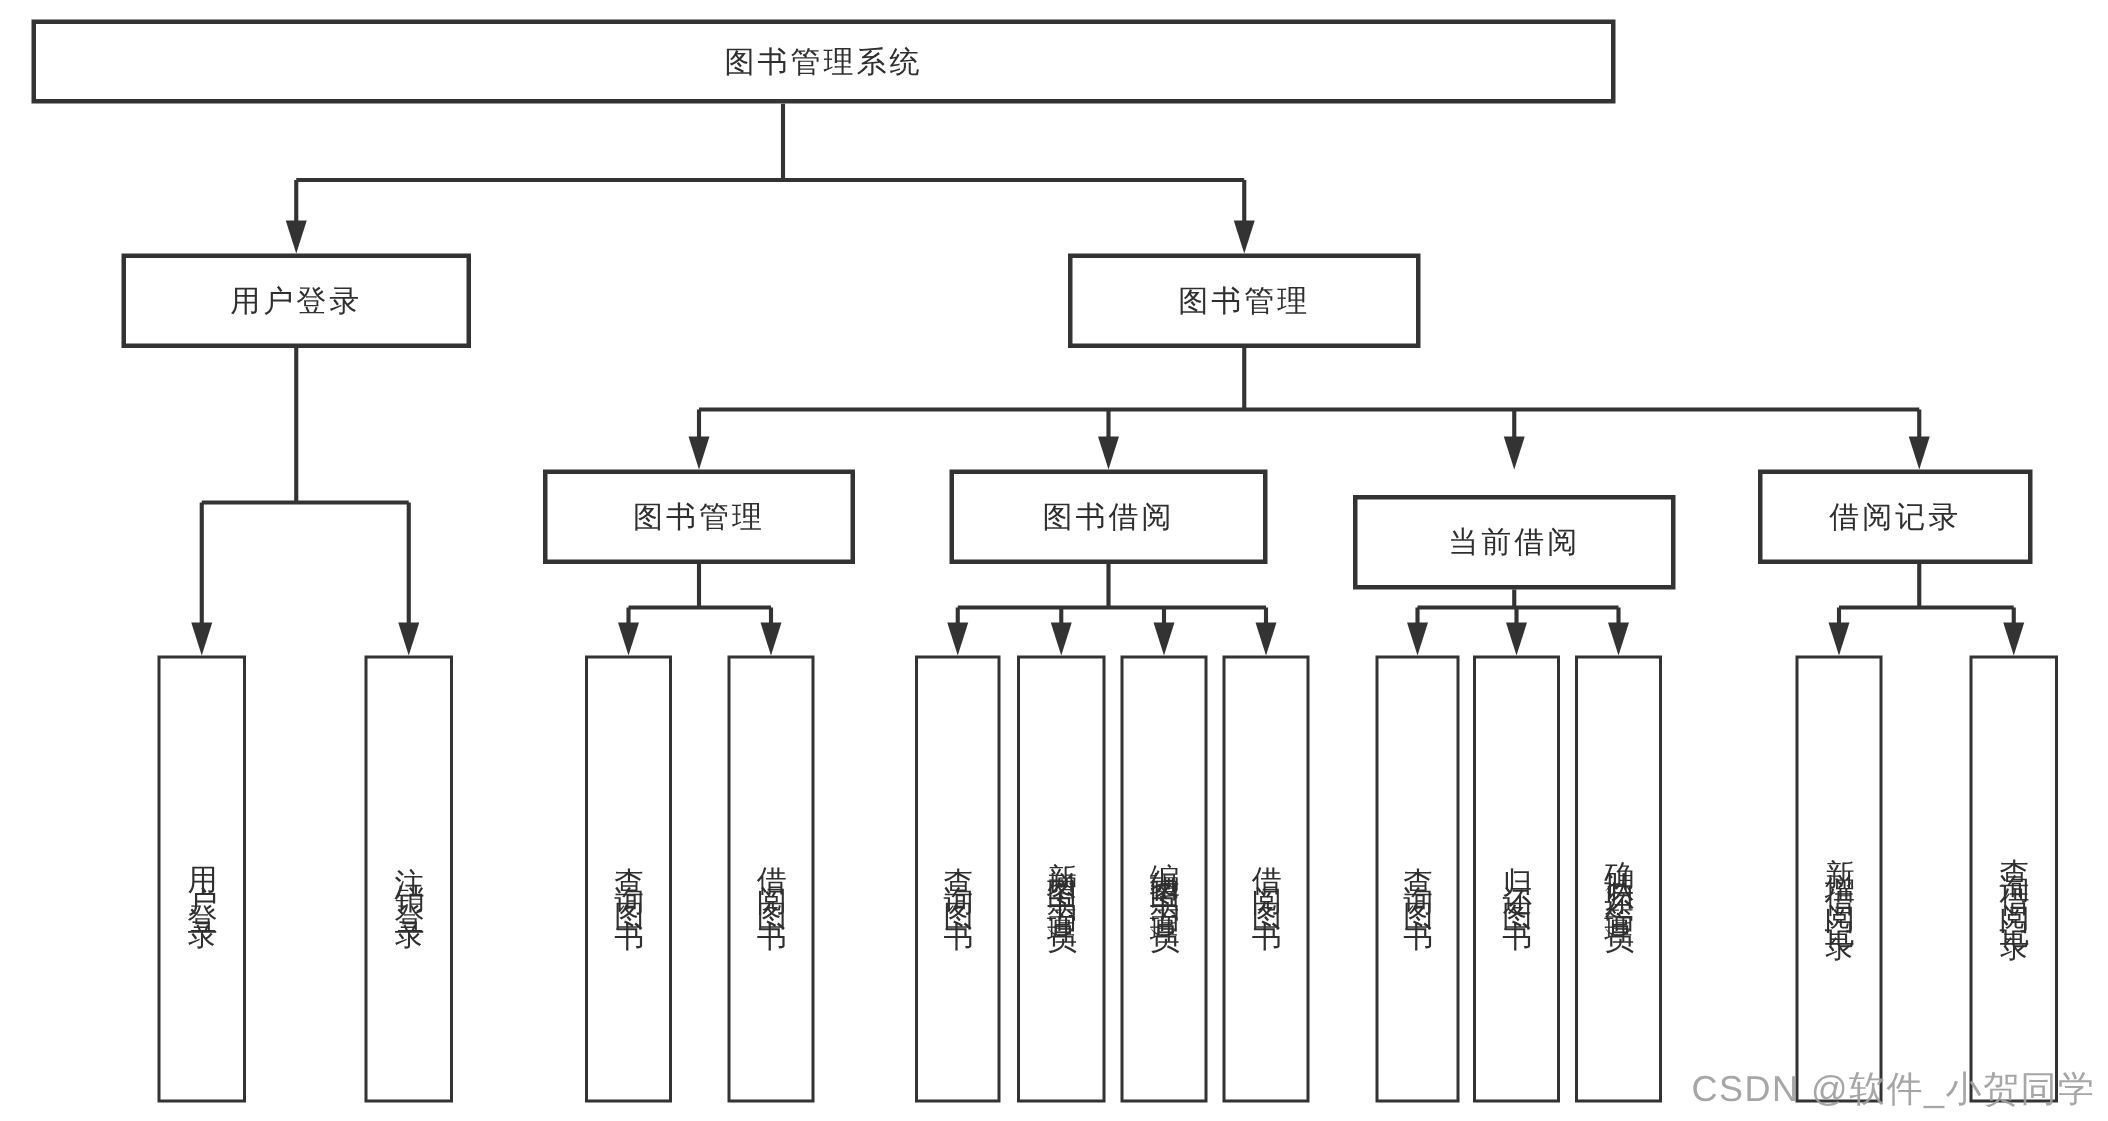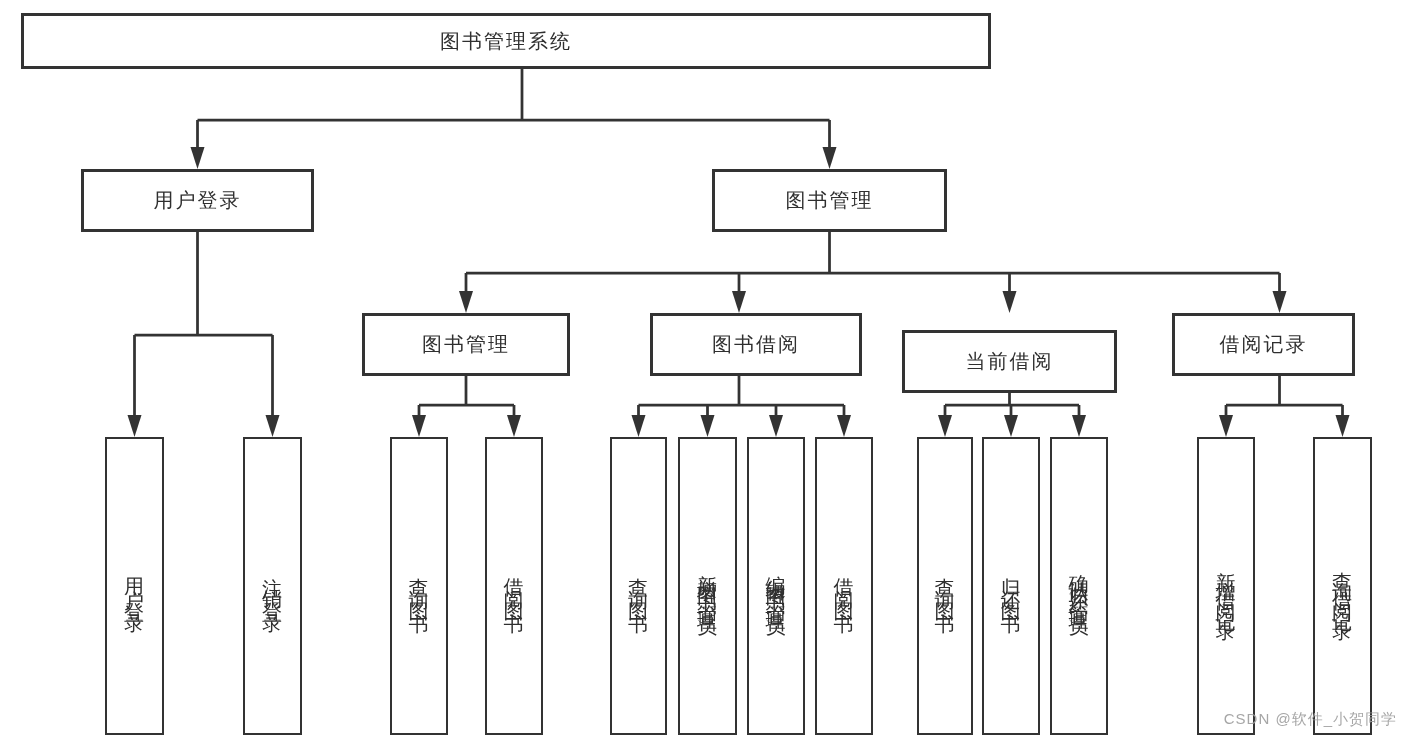--- a/index.html
+++ b/index.html
@@ -46,21 +46,21 @@
     line-height: 1;
     white-space: nowrap;
   }
   .vs { letter-spacing: 12px; }   
   .vm { letter-spacing: 10px; }   
   .vl { letter-spacing: 6px;  }   
   #watermark {
     position: absolute;
     right: 8px;
     top: 710px;
-    font-size: 15px;
+    font-size: 24px;
     letter-spacing: 1px;
     color: rgba(158, 158, 158, 0.92);
     z-index: 5;
     white-space: nowrap;
   }
 </style>
 </head>
 <body>
 
 <div id="stage">
@@ -94,27 +94,27 @@
     <path d="M1009.5 376 V405 M945 405 H1079 M945 405 V418 M1011 405 V418 M1079 405 V418" fill="none" stroke="#333333" stroke-width="2.75"></path>
     <polygon points="938,415 952,415 945,437" fill="#333333"></polygon>
     <polygon points="1004,415 1018,415 1011,437" fill="#333333"></polygon>
     <polygon points="1072,415 1086,415 1079,437" fill="#333333"></polygon>
 
     <path d="M1279.5 376 V405 M1226 405 H1342.5 M1226 405 V418 M1342.5 405 V418" fill="none" stroke="#333333" stroke-width="2.75"></path>
     <polygon points="1219,415 1233,415 1226,437" fill="#333333"></polygon>
     <polygon points="1335.5,415 1349.5,415 1342.5,437" fill="#333333"></polygon>
   </svg>
 
-  <div class="node" style="left:21px; top:13px; width:970px; height:56px;">图书管理系统</div>
+  <div class="node" style="left:21px; top:13px; width:1056px; height:56px;">图书管理系统</div>
 
   <div class="node" style="left:81px; top:169px; width:233px; height:63px;">用户登录</div>
   <div class="node" style="left:712px; top:169px; width:235px; height:63px;font-family:Liberation Serif, serif;">图书管理</div>
 
   <div class="node" style="left:362px; top:313px; width:208px; height:63px;">图书管理</div>
-  <div class="node" style="left:650px; top:313px; width:212px; height:63px;">图书借阅</div>
+  <div class="node" style="left:633px; top:313px; width:212px; height:63px;">图书借阅</div>
   <div class="node" style="left:902px; top:330px; width:215px; height:63px;">当前借阅</div>
   <div class="node" style="left:1172px; top:313px; width:183px; height:63px;">借阅记录</div>
 
   <div class="node leaf" style="left:105px; top:437px; width:59px; height:298px;">
     <span class="vtext vs">用户登录</span>
   </div>
   <div class="node leaf" style="left:243px; top:437px; width:59px; height:298px;">
     <span class="vtext vs">注销登录</span>
   </div>
 

